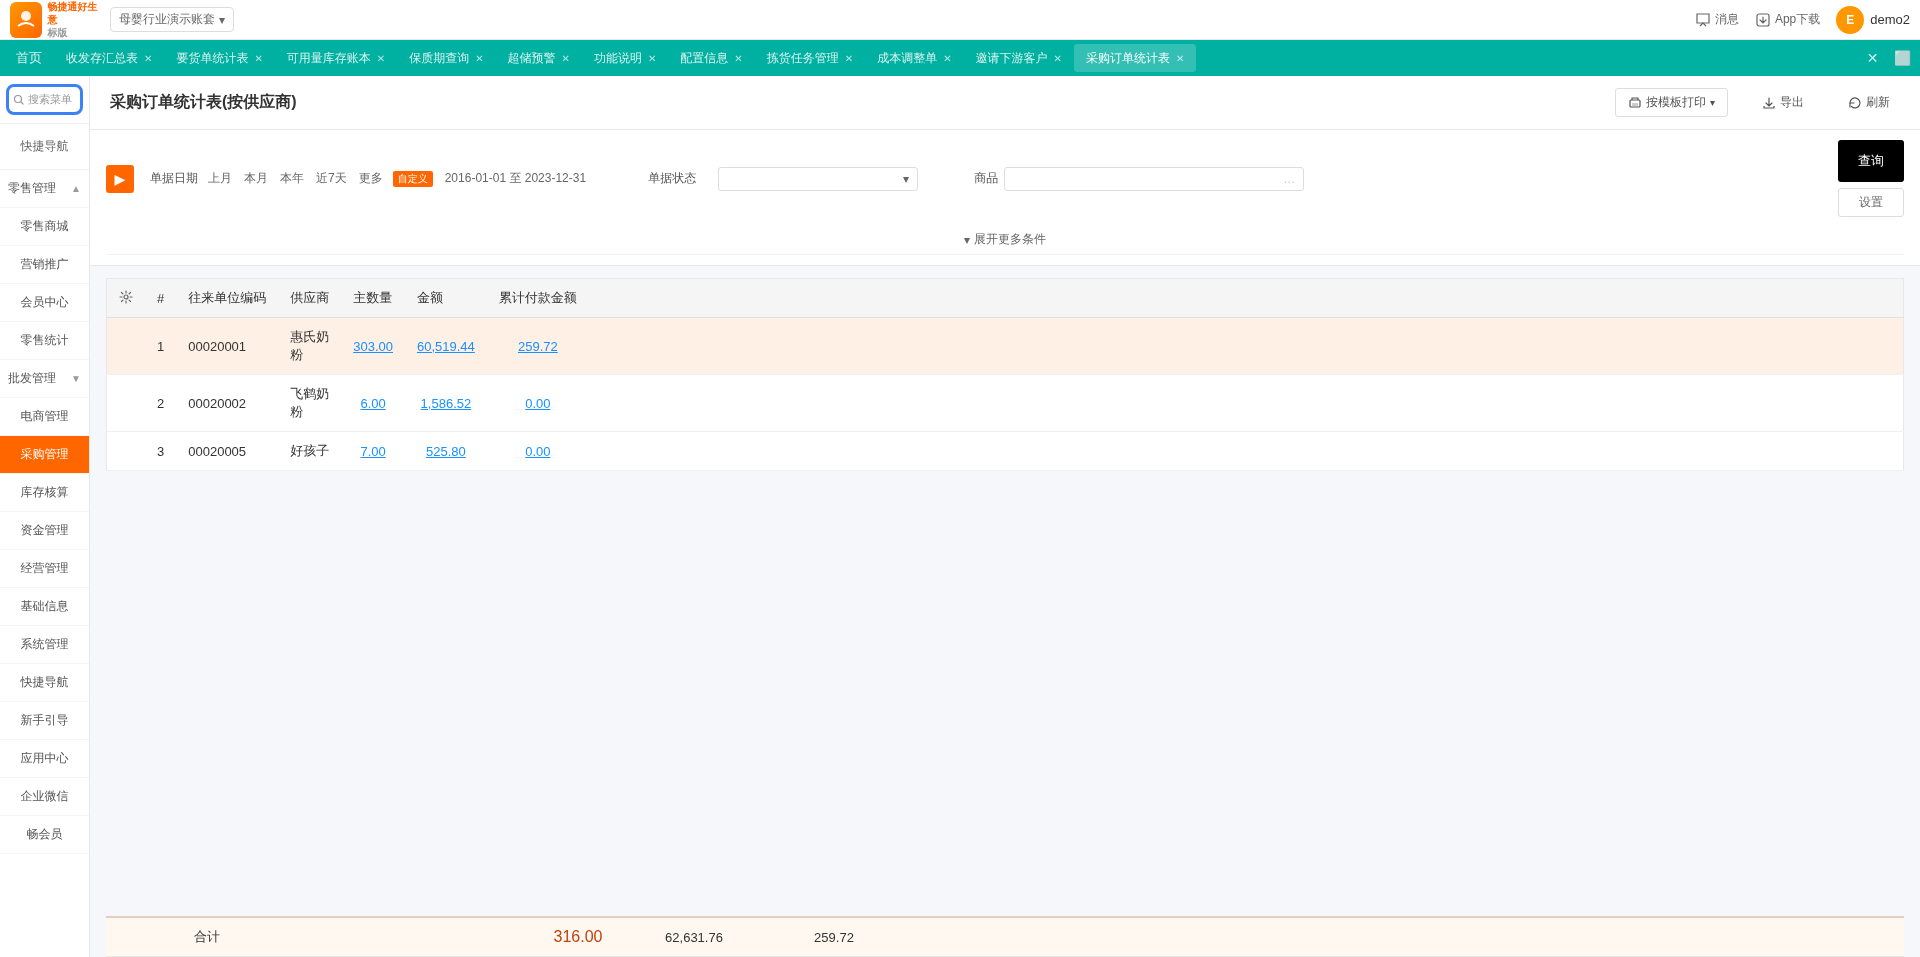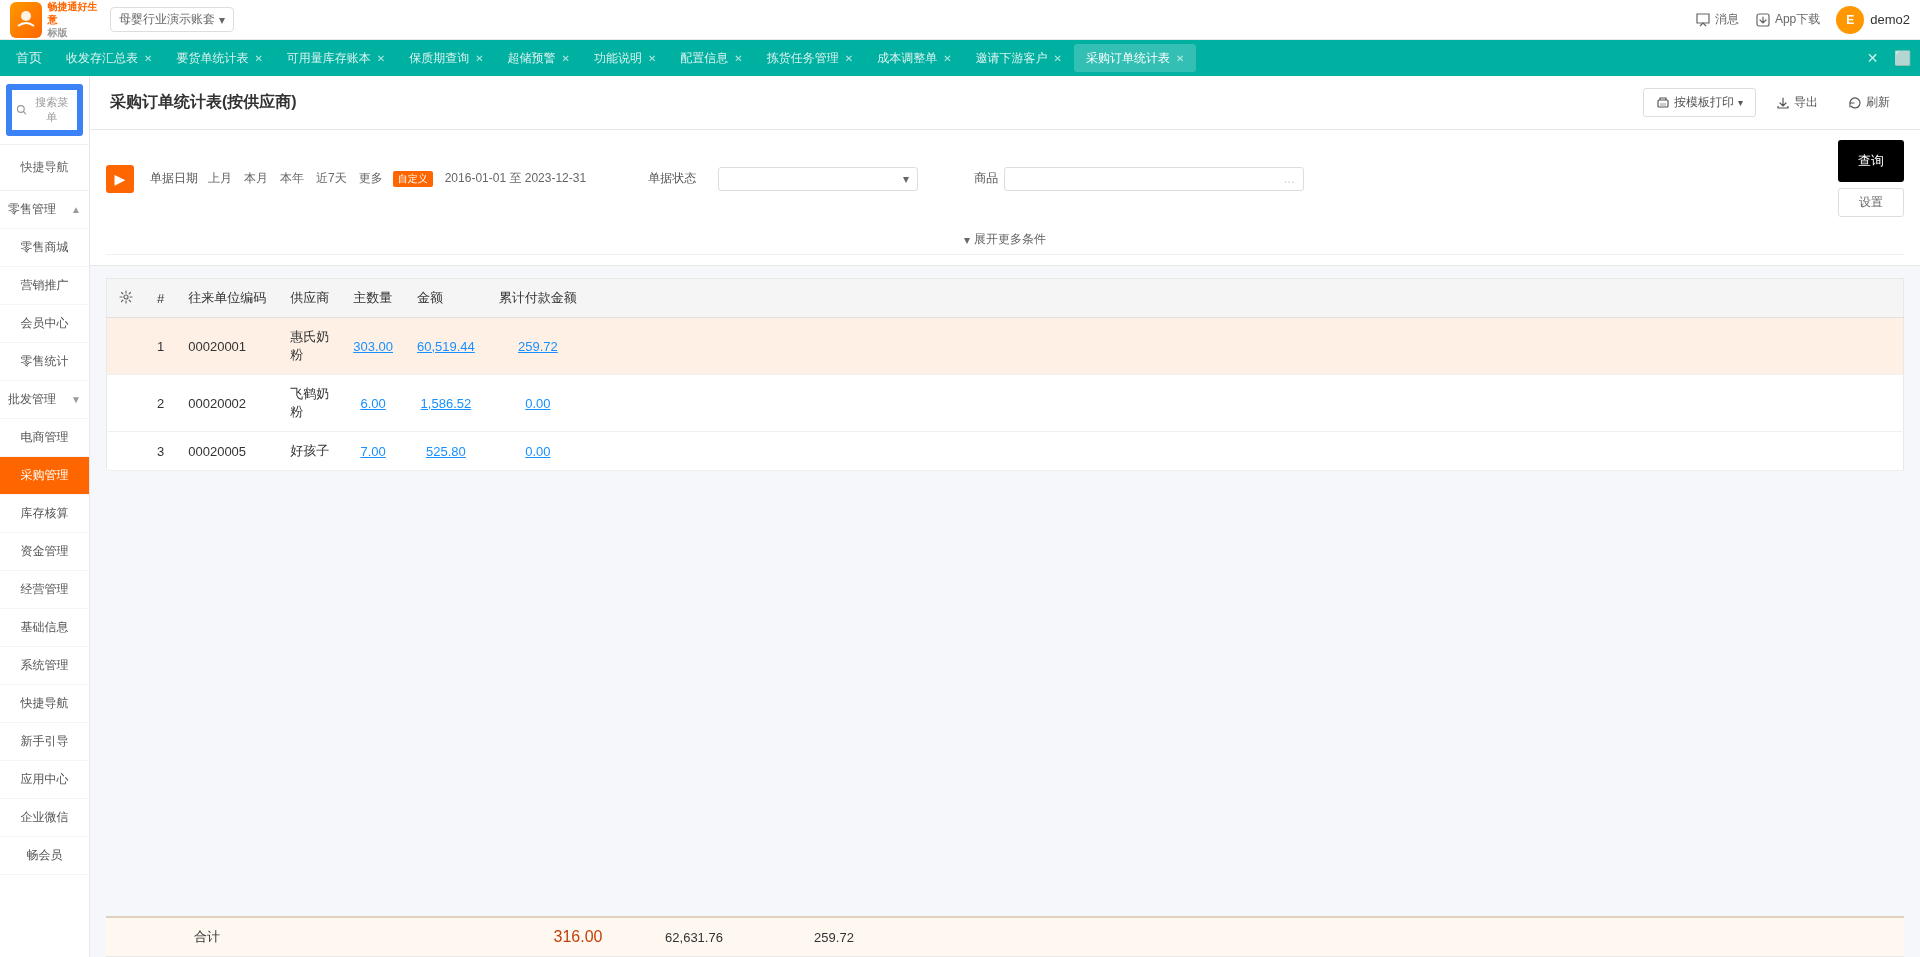--- a/index.html
+++ b/index.html
@@ -26,35 +26,35 @@
     .tab-close { color: rgba(255,255,255,0.7); font-size: 10px; cursor: pointer; }
     .nav-tabs-end { margin-left: auto; display: flex; align-items: center; gap: 8px; }
     .nav-end-btn { color: rgba(255,255,255,0.8); cursor: pointer; font-size: 14px; padding: 2px 4px; }
     
     
     .main-layout { display: flex; flex: 1; overflow: hidden; }
     
     
     .sidebar { width: 90px; background: #fff; border-right: 1px solid #e8e8e8; display: flex; flex-direction: column; overflow-y: auto; }
     .sidebar-search { padding: 8px 6px; border-bottom: 1px solid #f0f0f0; }
-    .sidebar-search-btn { width: 100%; background: none; border: 6px solid #3b82f6; border-radius: 3px; padding: 5px 4px; font-size: 11px; color: #999; cursor: pointer; text-align: center; display: flex; align-items: center; justify-content: flex-start; gap: 3px; }
+    .sidebar-search-btn { width: 100%; background: none; border: 3px solid #3b82f6; border-radius: 8px; padding: 5px 4px; font-size: 11px; color: #999; cursor: pointer; text-align: center; display: flex; align-items: center; justify-content: flex-start; gap: 3px; }
     .sidebar-nav-btn { padding: 8px 6px; border-bottom: 1px solid #f0f0f0; }
     .sidebar-nav-link { display: block; text-align: center; font-size: 12px; color: #666; padding: 6px 4px; cursor: pointer; border-radius: 3px; }
     .sidebar-menu-item { display: flex; align-items: center; justify-content: center; padding: 10px 6px; font-size: 12px; color: #555; cursor: pointer; border-bottom: 1px solid #f5f5f5; gap: 14px; text-align: center; flex-direction: column; }
     .sidebar-menu-item.active { background: #ff6600; color: white; }
     .sidebar-menu-item.has-arrow { flex-direction: row; justify-content: space-between; padding: 10px 8px; }
     .arrow-down { font-size: 10px; color: #999; }
     
     
     .content-area { flex: 1; display: flex; flex-direction: column; overflow: hidden; background: #f5f7fa; }
     
     
     .page-header { background: #fff; padding: 12px 20px; border-bottom: 1px solid #e8e8e8; display: flex; align-items: center; justify-content: space-between; }
     .page-title { font-size: 16px; font-weight: bold; color: #333; }
-    .page-header-actions { display: flex; align-items: center; gap: 10px; }
+    .page-header-actions { display: flex; align-items: center; gap: 24px; }
     .btn-print { display: flex; align-items: center; gap: 4px; padding: 5px 12px; border: 1px solid #ddd; border-radius: 3px; background: #fff; font-size: 12px; color: #555; cursor: pointer; }
     .btn-export { display: flex; align-items: center; gap: 4px; padding: 5px 10px; border: none; background: none; font-size: 12px; color: #555; cursor: pointer; }
     .btn-refresh { display: flex; align-items: center; gap: 4px; padding: 5px 10px; border: none; background: none; font-size: 12px; color: #555; cursor: pointer; }
     
     
     .filter-area { background: #fff; padding: 10px 16px; border-bottom: 1px solid #e8e8e8; }
     .filter-row { display: flex; align-items: center; gap: 16px; margin-bottom: 8px; flex-wrap: wrap; }
     .filter-group { display: flex; align-items: center; gap: 6px; }
     .filter-label { font-size: 12px; color: #555; white-space: nowrap; }
     .date-shortcuts { display: flex; gap: 4px; }

